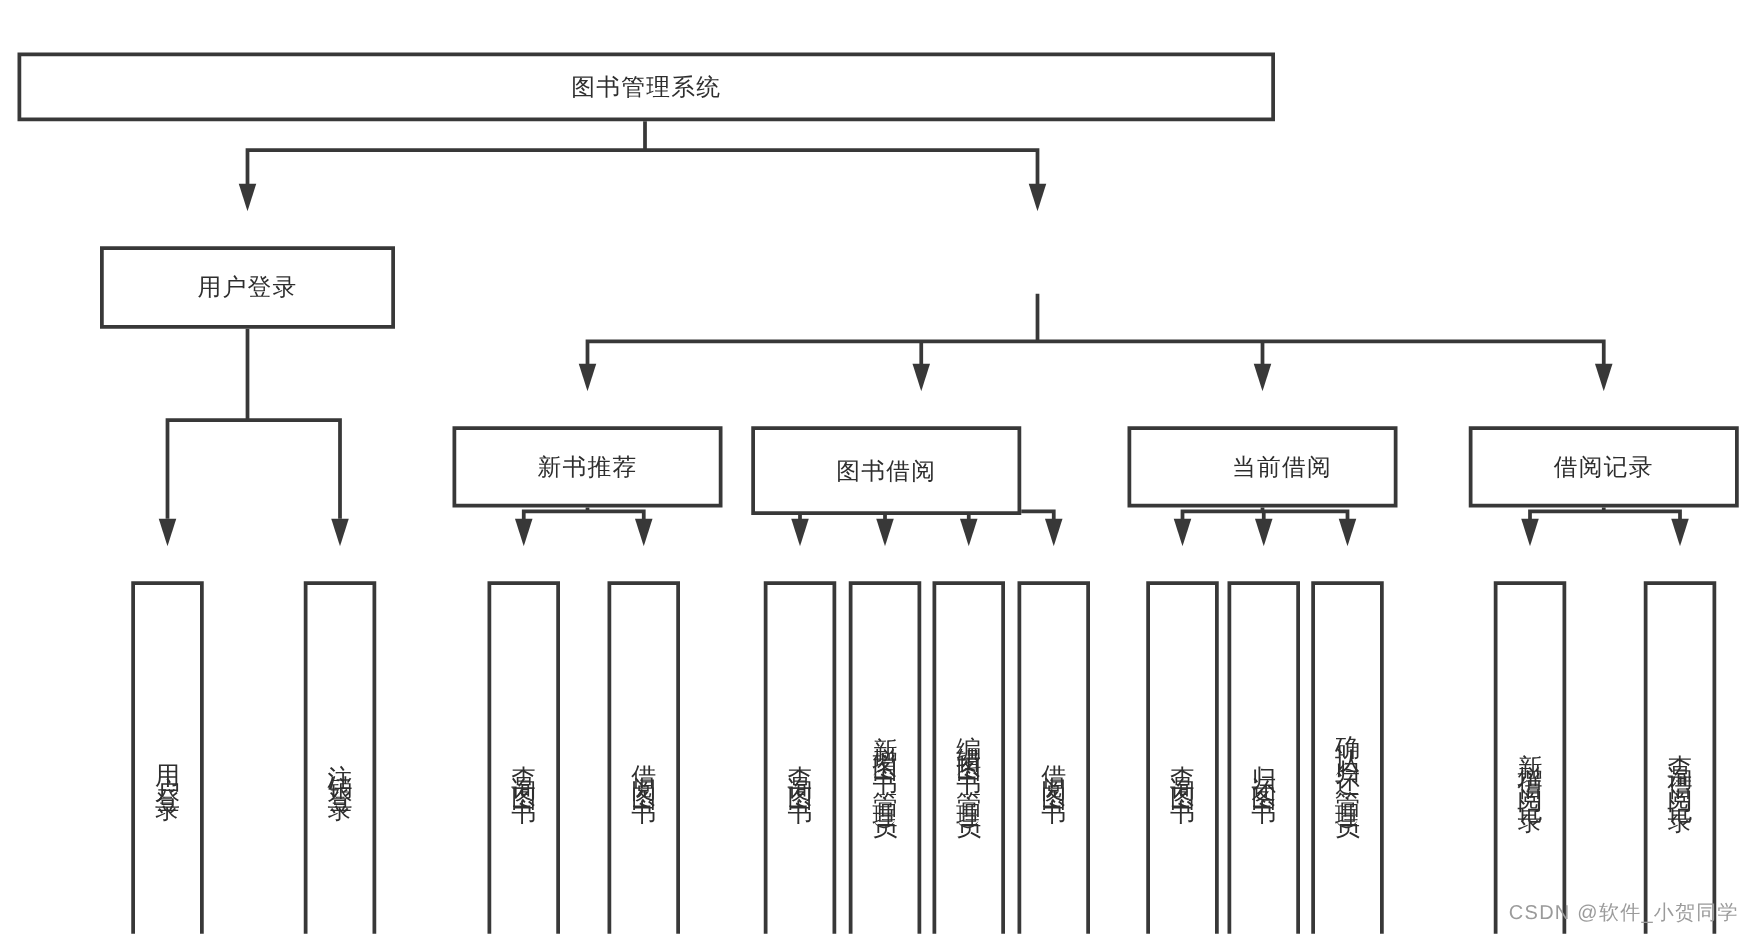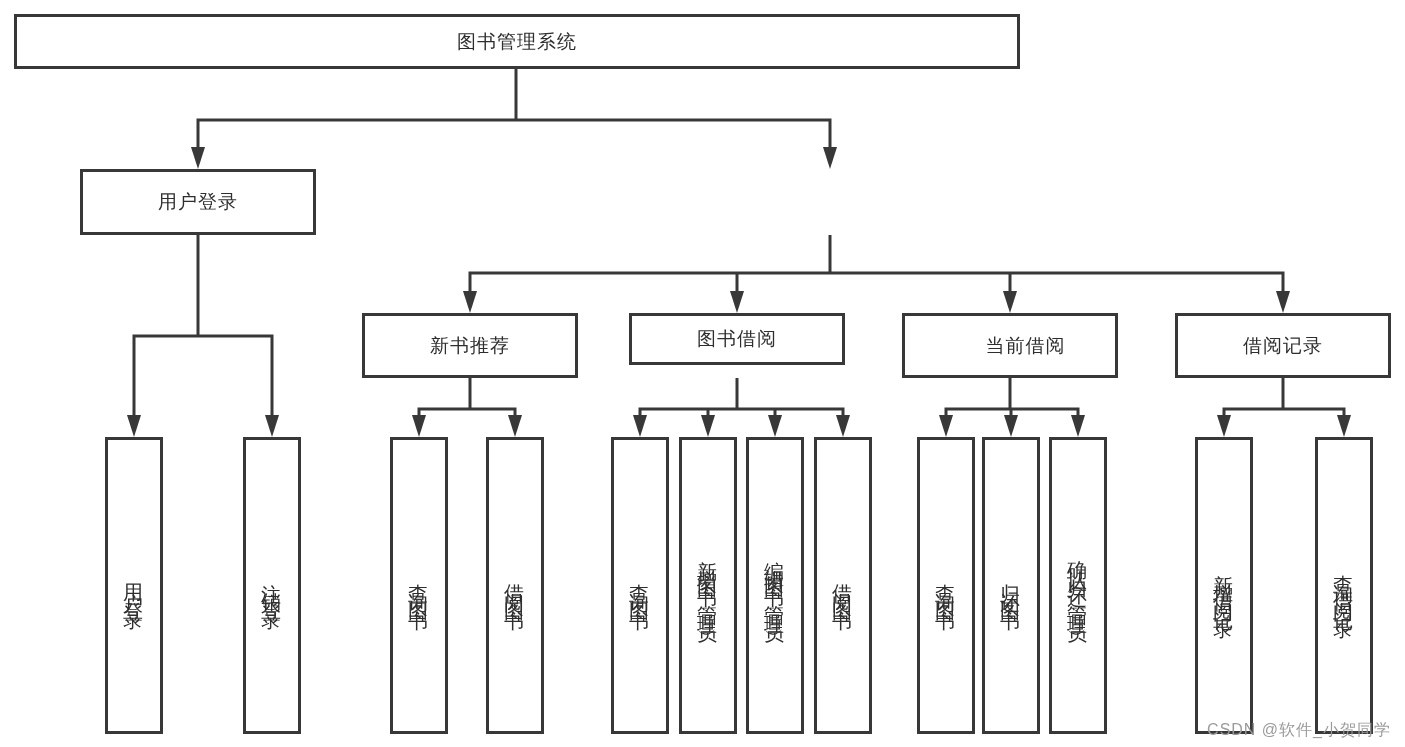--- a/index.html
+++ b/index.html
@@ -40,20 +40,21 @@
     border:3px solid var(--line);
     background:var(--background);
     display:flex;
     align-items:center;
     justify-content:center;
     color:var(--text);
     font-size:19px;
     letter-spacing:1px;
     text-align:right;
     z-index:2;
+    margin-top:28px;
   }
   .vbox{
     writing-mode:vertical-rl;
     font-size:20px;
     letter-spacing:9px;
   }
   .watermark{
     position:absolute;
     right:14px;
     bottom:6px;
@@ -110,21 +111,21 @@
     <path d="M1224,416 V409 H1344 V416"></path>
     <polygon points="1217,415 1231,415 1224,437"></polygon>
     <polygon points="1337,415 1351,415 1344,437"></polygon>
   </svg>
 
   <div class="box" style="left:14px;top:14px;width:1006px;height:55px;">图书管理系统</div>
 
   <div class="box" style="left:80px;top:169px;width:236px;height:66px;">用户登录</div>
 
   <div class="box" style="left:362px;top:313px;width:216px;height:65px;">新书推荐</div>
-  <div class="box" style="left:629px;top:313px;width:216px;height:52px;">图书借阅</div>
+  <div class="box" style="left:601px;top:313px;width:216px;height:71px;">图书借阅</div>
   <div class="box" style="left:902px;top:313px;width:216px;height:65px;padding-left:31px;">当前借阅</div>
   <div class="box" style="left:1175px;top:313px;width:216px;height:65px;">借阅记录</div>
 
   <div class="box vbox" style="left:105px;top:437px;width:58px;height:297px;">用户登录</div>
   <div class="box vbox" style="left:243px;top:437px;width:58px;height:297px;">注销登录</div>
 
   <div class="box vbox" style="left:390px;top:437px;width:58px;height:297px;">查询图书</div>
   <div class="box vbox" style="left:486px;top:437px;width:58px;height:297px;">借阅图书</div>
 
   <div class="box vbox" style="left:611px;top:437px;width:58px;height:297px;">查询图书</div>

